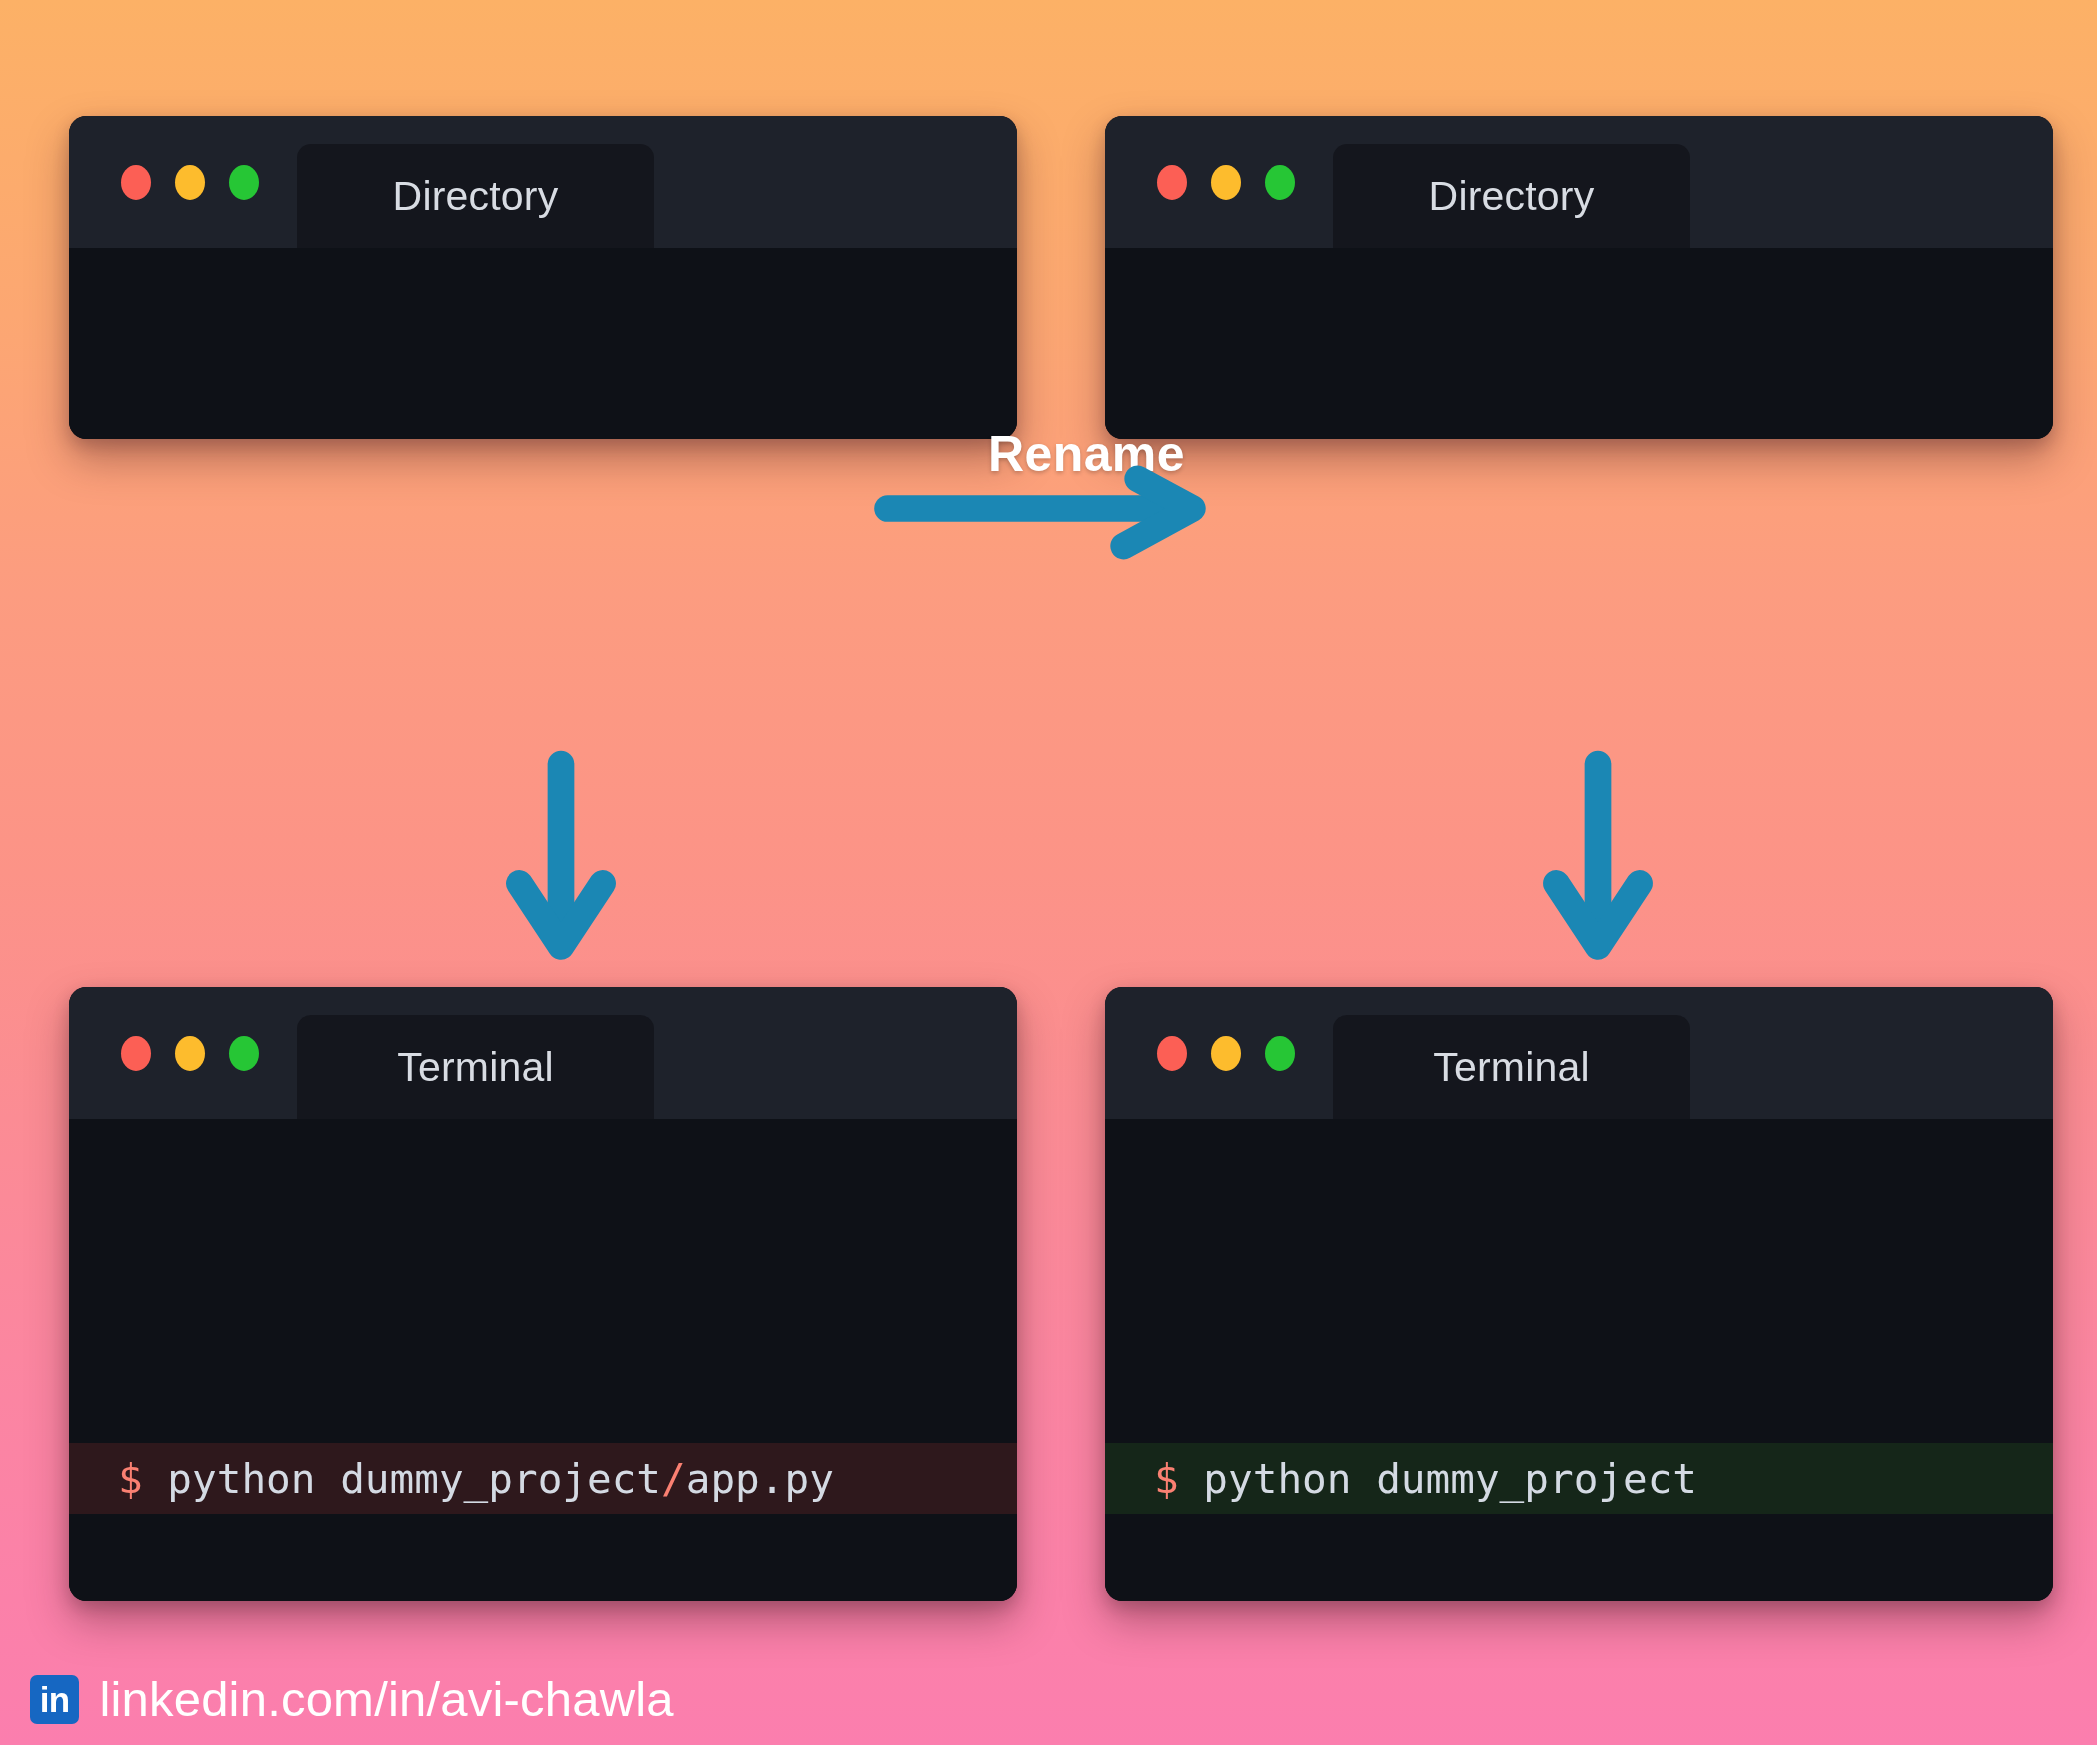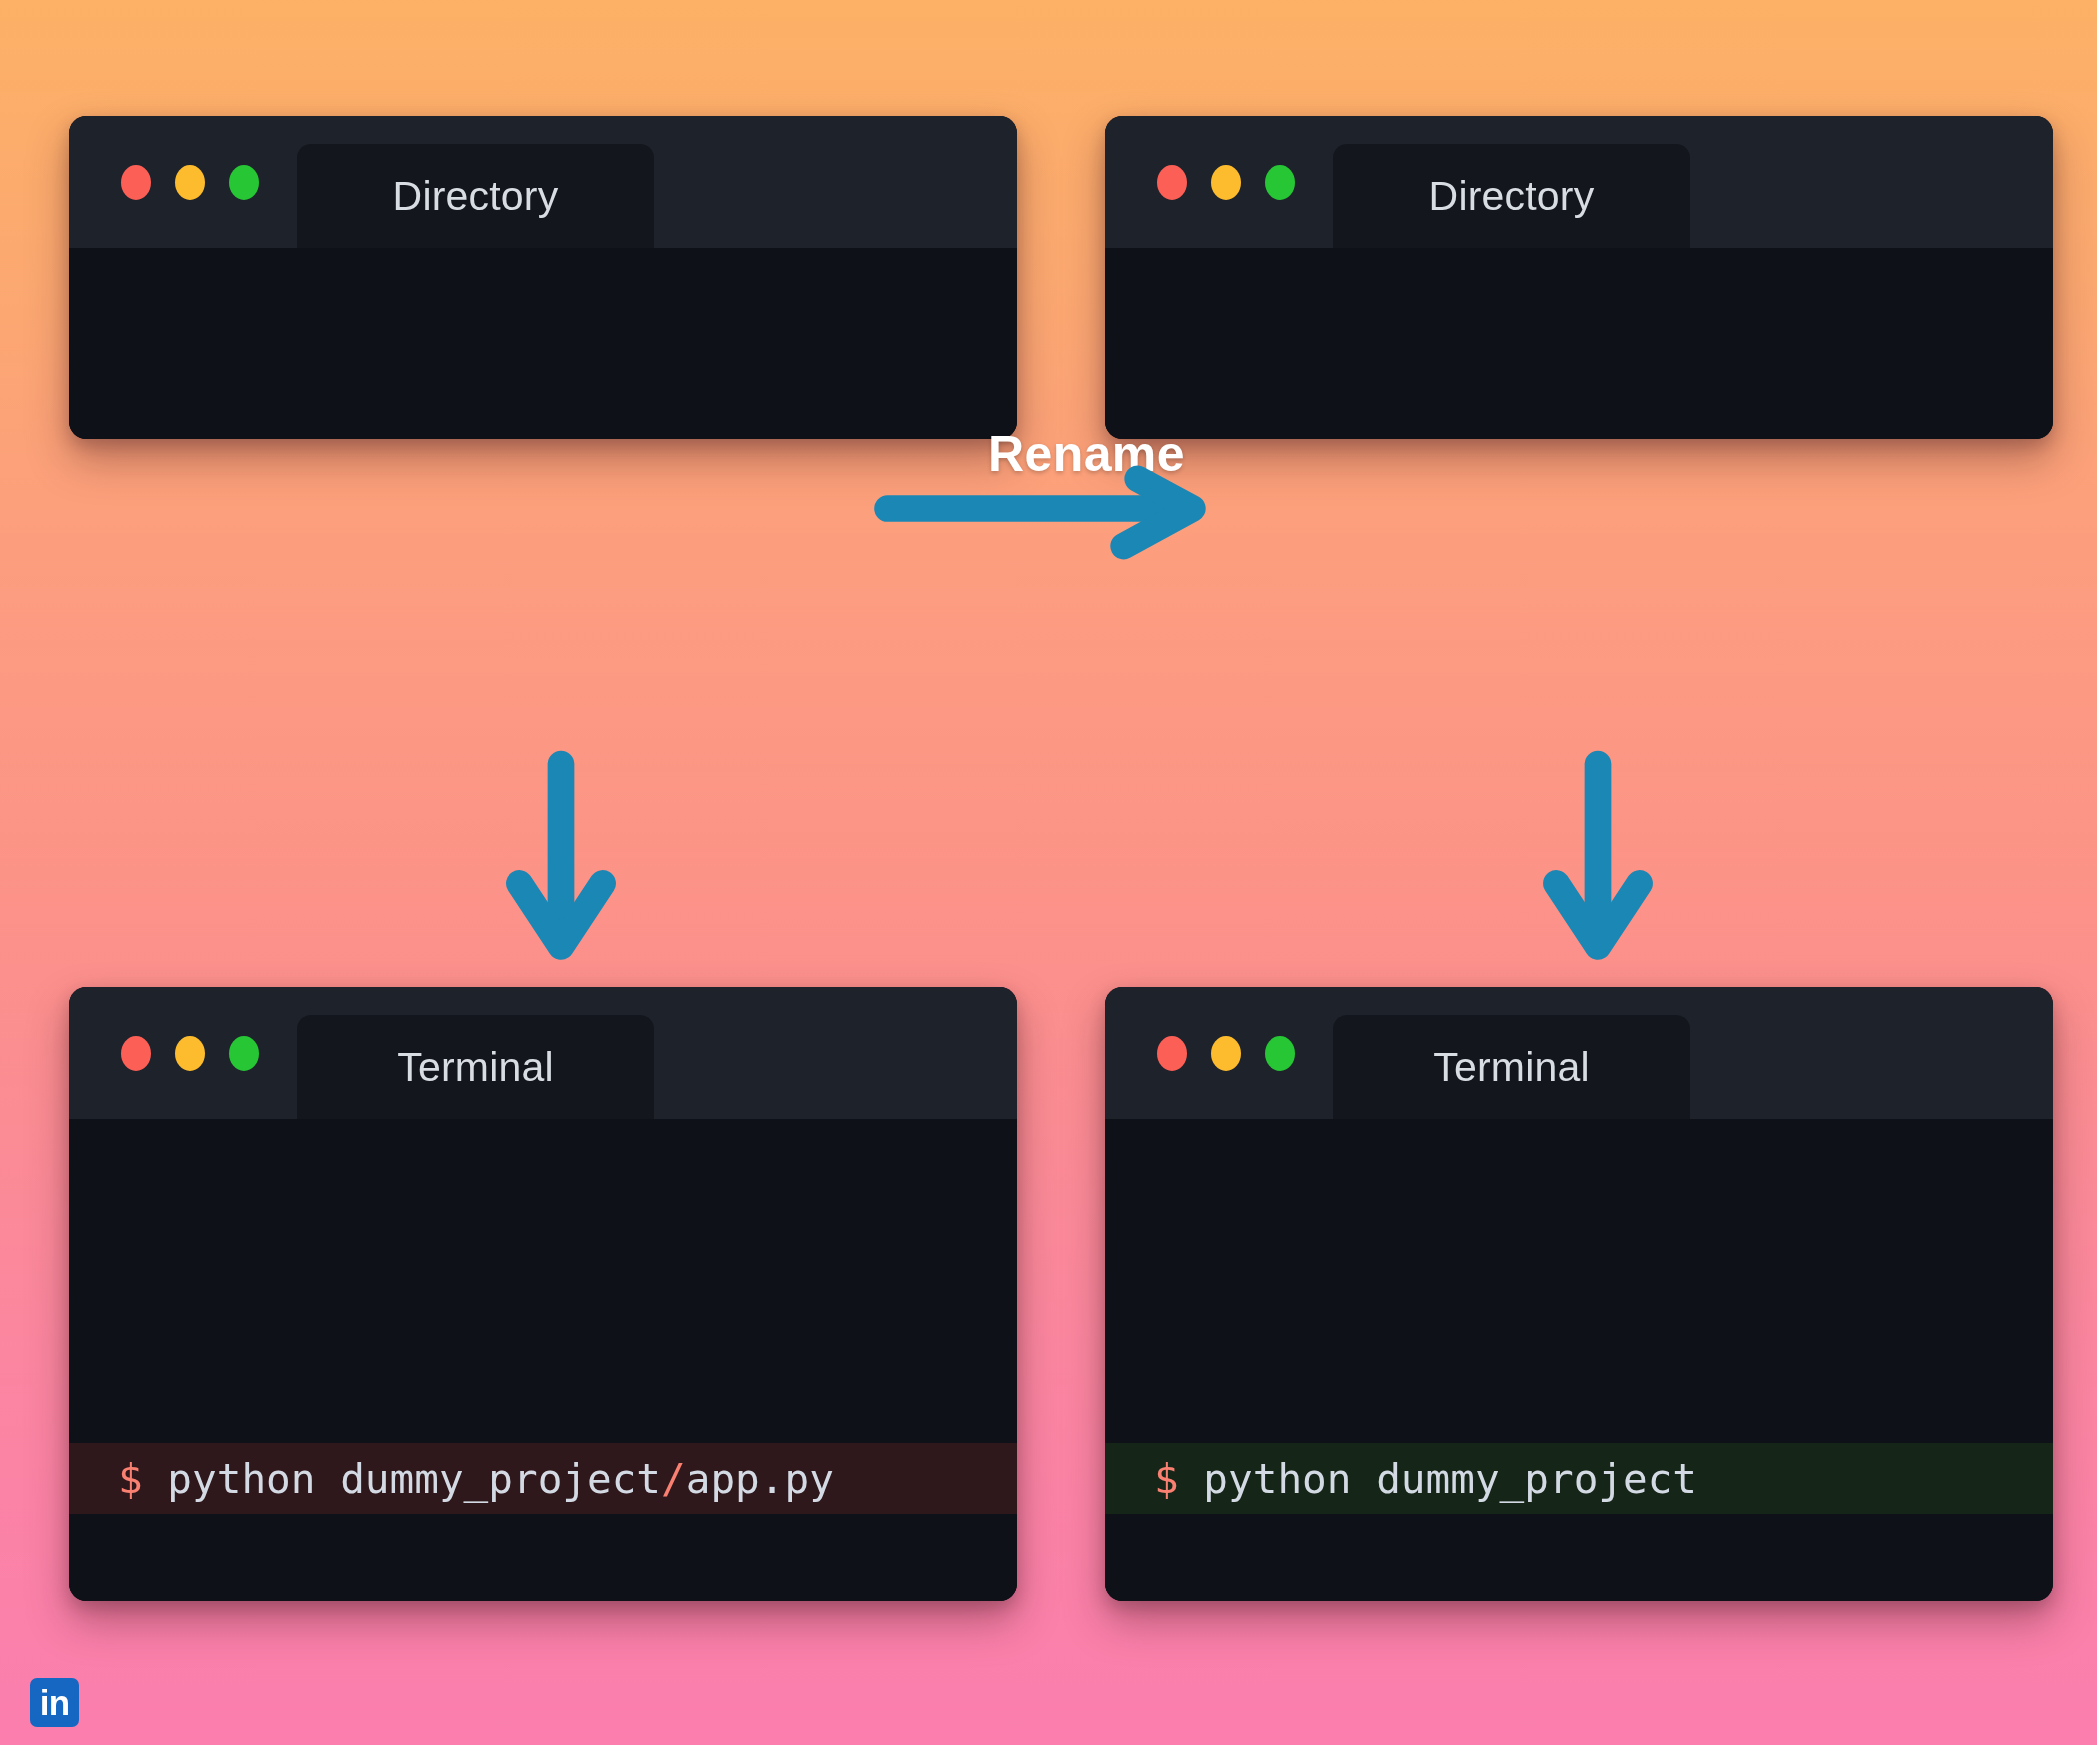--- a/index.html
+++ b/index.html
@@ -277,16 +277,17 @@
 
   <svg class="arrow-svg" style="left:1539px; top:750px;" width="118" height="212" viewBox="0 0 150 270">
     <g fill="none" stroke="#1B87B4" stroke-width="34" stroke-linecap="round" stroke-linejoin="round">
       <line x1="75" y1="18" x2="75" y2="228"></line>
       <polyline points="22,170 75,250 128,170"></polyline>
     </g>
   </svg>
 
   <div class="footer">
     <div class="li-badge">in</div>
+    <div class="footer-text">linkedin.com/in/avi-chawla</div>
   </div>
 
 </div>
 
 
 </body></html>

